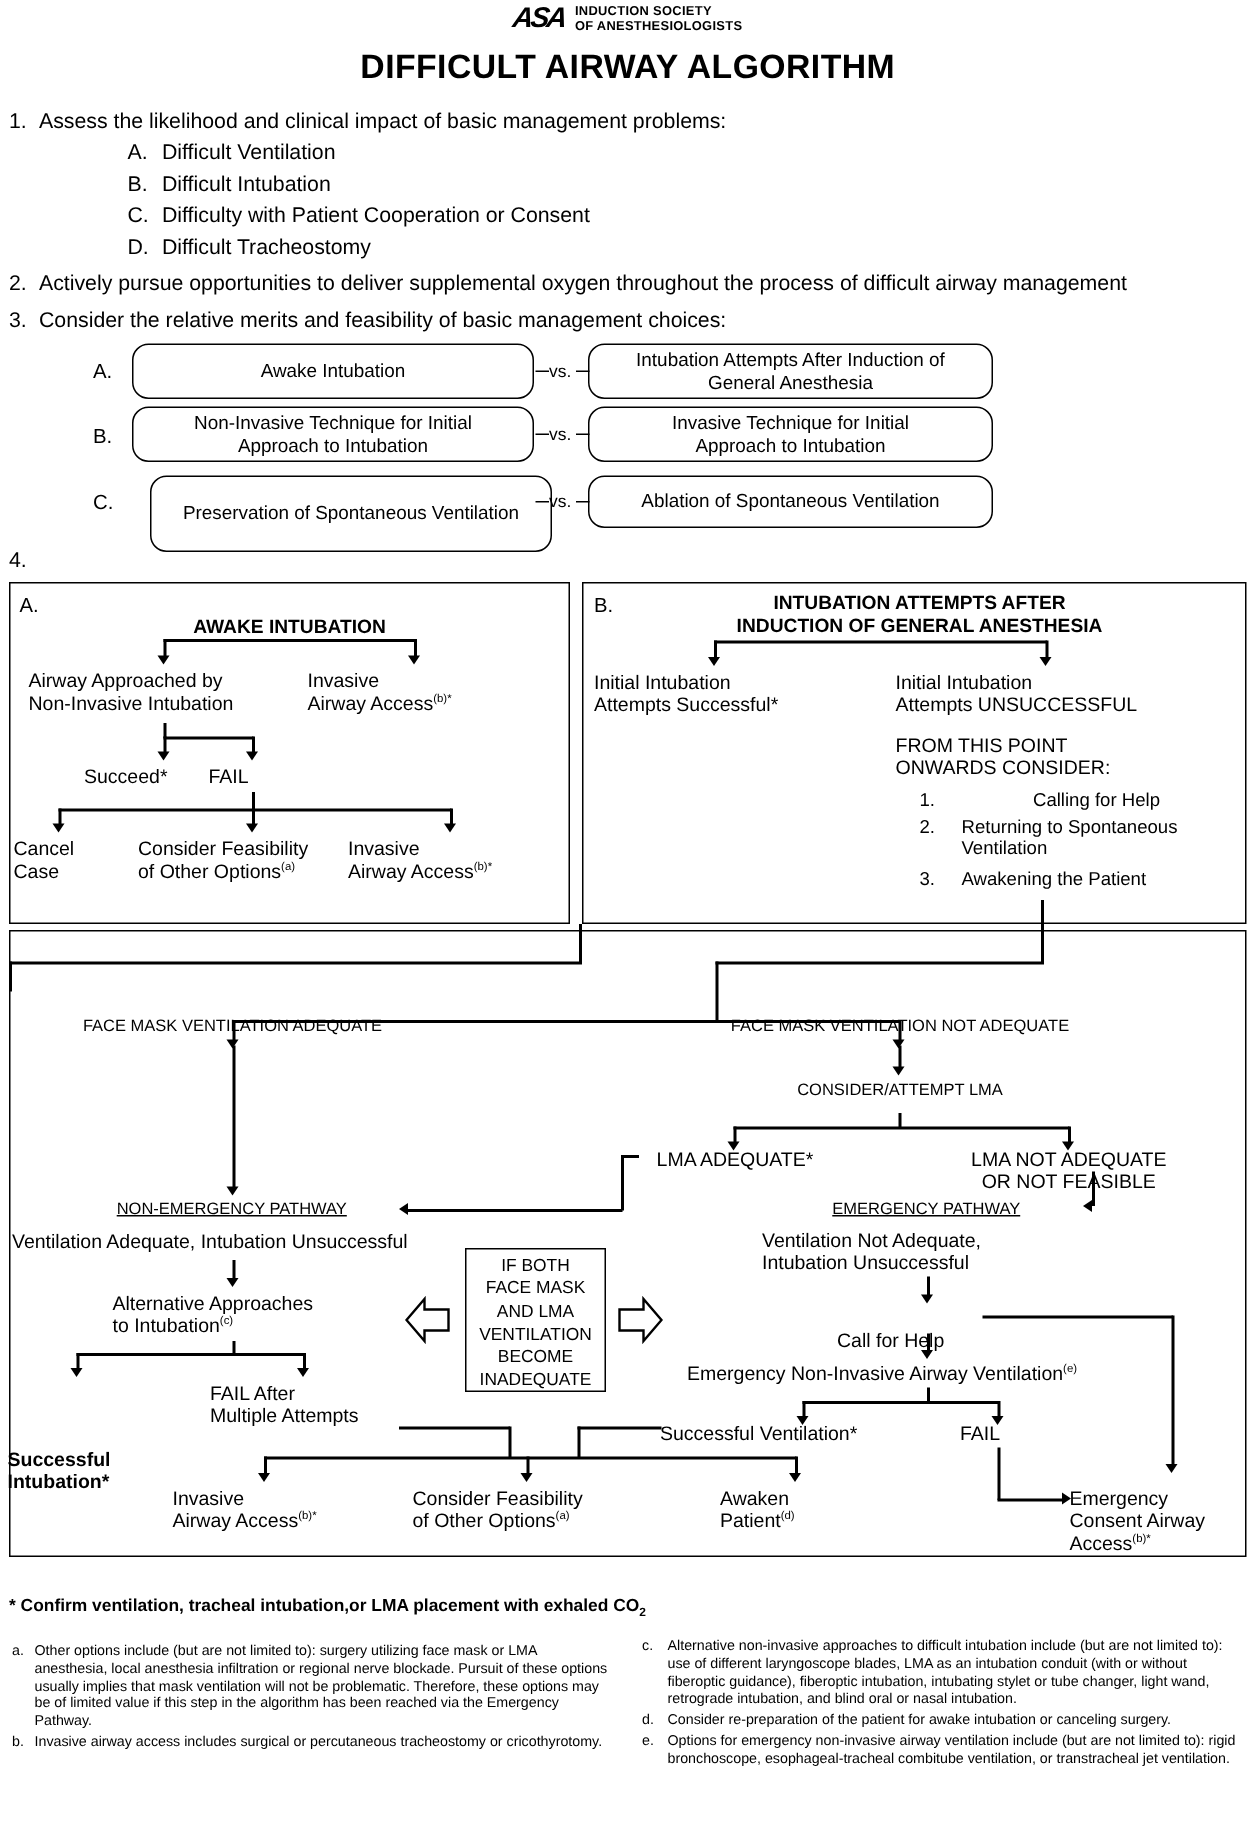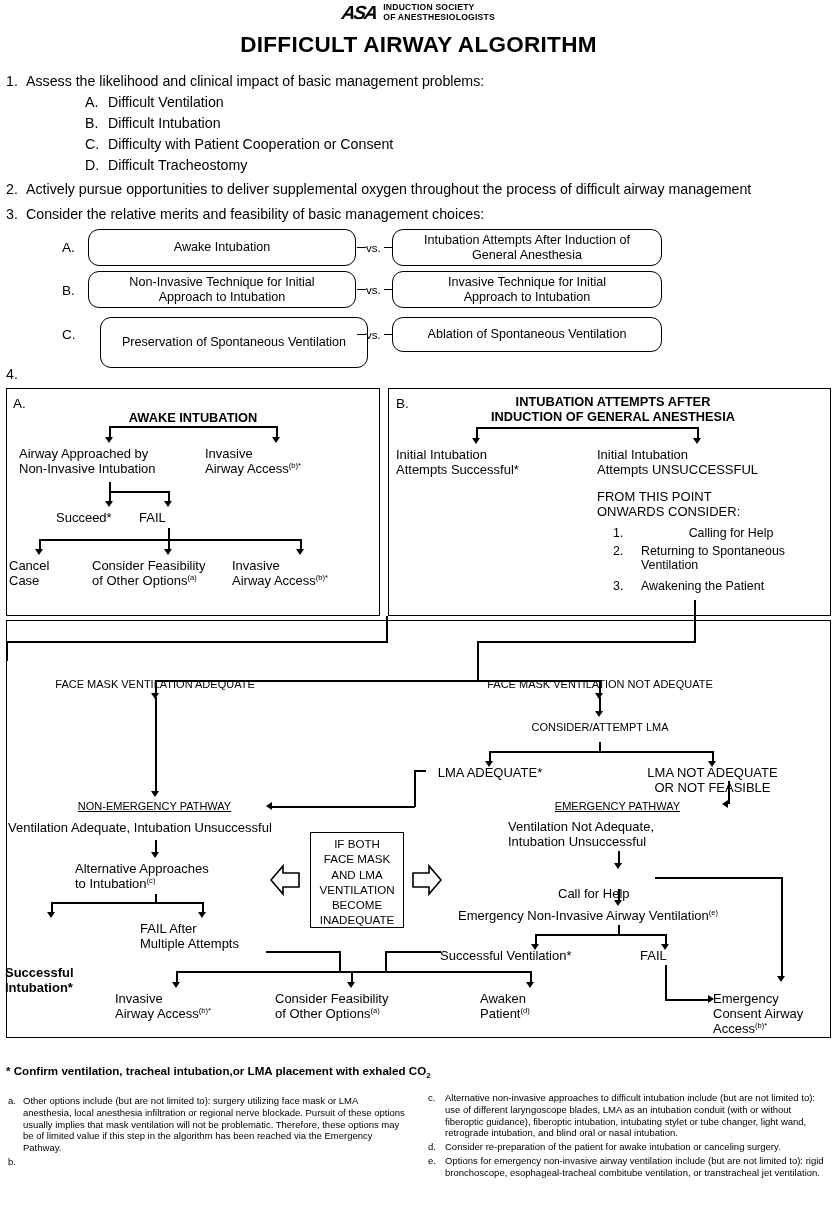--- a/index.html
+++ b/index.html
@@ -413,20 +413,21 @@
   <span>* Confirm ventilation, tracheal intubation,or LMA placement with exhaled CO</span><sub style="font-size:8px">2</sub>
 </div>
 
 <div class="fncol" style="left:8px; top:1095px; width:400px;">
   <div class="fnrow">
     <span class="lbl">a.</span>
     <span>Other options include (but are not limited to): surgery utilizing face mask or LMA anesthesia, local anesthesia infiltration or regional nerve blockade. Pursuit of these options usually implies that mask ventilation will not be problematic. Therefore, these options may be of limited value if this step in the algorithm has been reached via the Emergency Pathway.</span>
   </div>
   <div class="fnrow">
     <span class="lbl">b.</span>
+    <span>Invasive airway access includes surgical or percutaneous tracheostomy or cricothyrotomy.</span>
   </div>
 </div>
 
 <div class="fncol" style="left:428px; top:1092px; width:404px;">
   <div class="fnrow" style="padding-left:17px">
     <span class="lbl">c.</span>
     <span>Alternative non-invasive approaches to difficult intubation include (but are not limited to): use of different laryngoscope blades, LMA as an intubation conduit (with or without fiberoptic guidance), fiberoptic intubation, intubating stylet or tube changer, light wand, retrograde intubation, and blind oral or nasal intubation.</span>
   </div>
   <div class="fnrow" style="padding-left:17px">
     <span class="lbl">d.</span>

